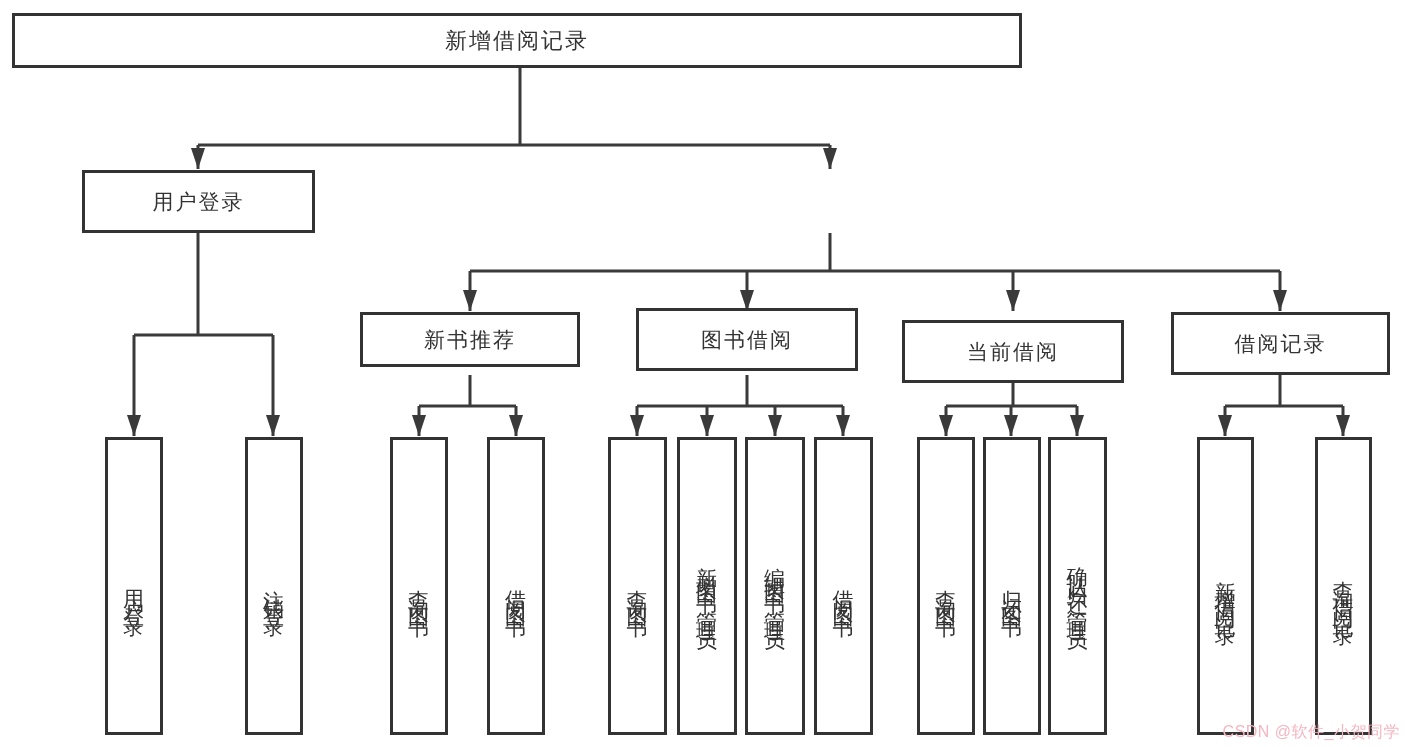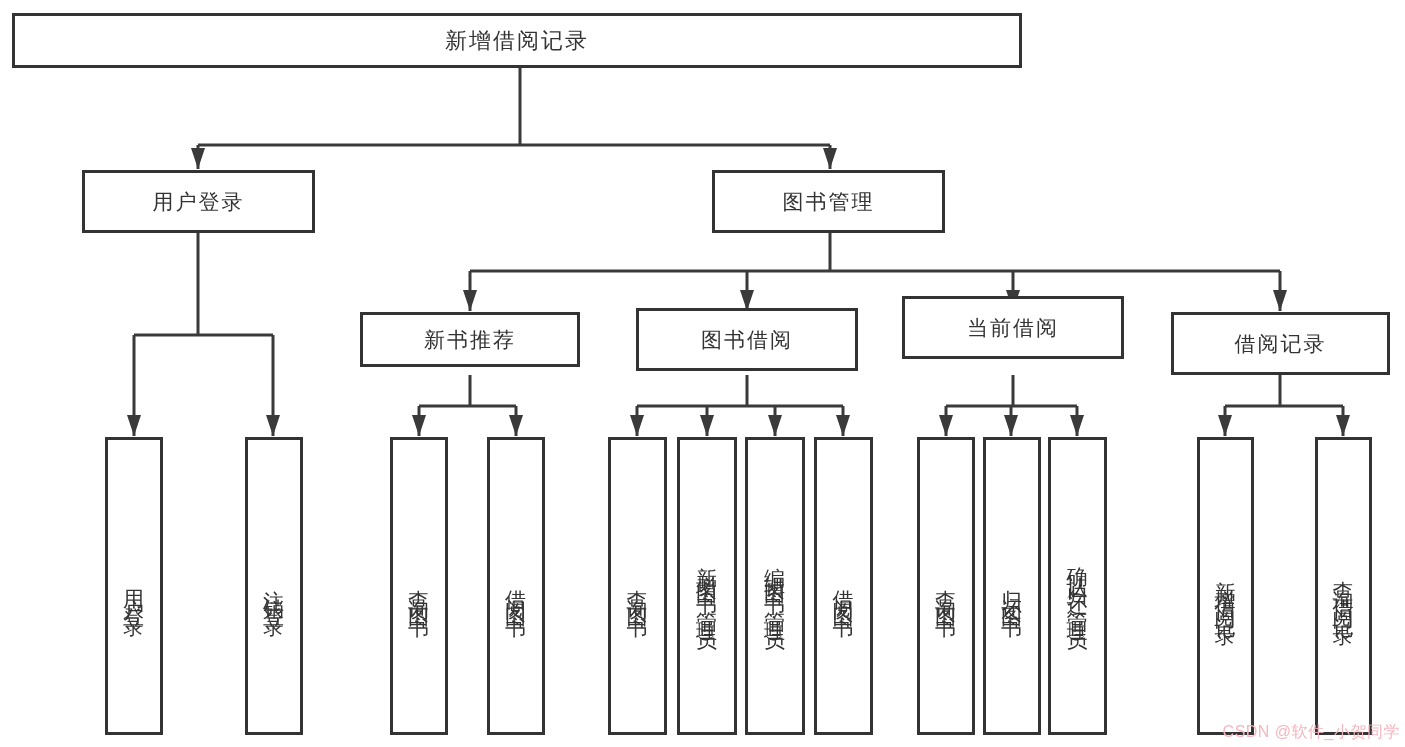--- a/index.html
+++ b/index.html
@@ -77,31 +77,28 @@
     </g>
   </svg>
 
   <div class="node hbox root" style="left:12px;top:13px;width:1010px;height:55px">
     <span>新增借阅记录</span>
   </div>
 
   <div class="node hbox" style="left:82px;top:170px;width:233px;height:63px">
     <span>用户登录</span>
   </div>
-  <div class="node hbox" style="left:712px;top:170px;width:233px;height:63px">
-    <span>图书管理</span>
-  </div>
 
   <div class="node hbox" style="left:360px;top:312px;width:220px;height:55px">
     <span>新书推荐</span>
   </div>
   <div class="node hbox" style="left:636px;top:308px;width:222px;height:63px">
     <span>图书借阅</span>
   </div>
-  <div class="node hbox" style="left:902px;top:296px;width:222px;height:63px">
+  <div class="node hbox" style="left:902px;top:320px;width:222px;height:63px">
     <span>当前借阅</span>
   </div>
   <div class="node hbox" style="left:1171px;top:312px;width:219px;height:63px">
     <span>借阅记录</span>
   </div>
 
   <div class="node vbox" style="left:105px;top:437px;width:58px;height:298px">
     <span>用户登录</span>
   </div>
   <div class="node vbox" style="left:245px;top:437px;width:58px;height:298px">

